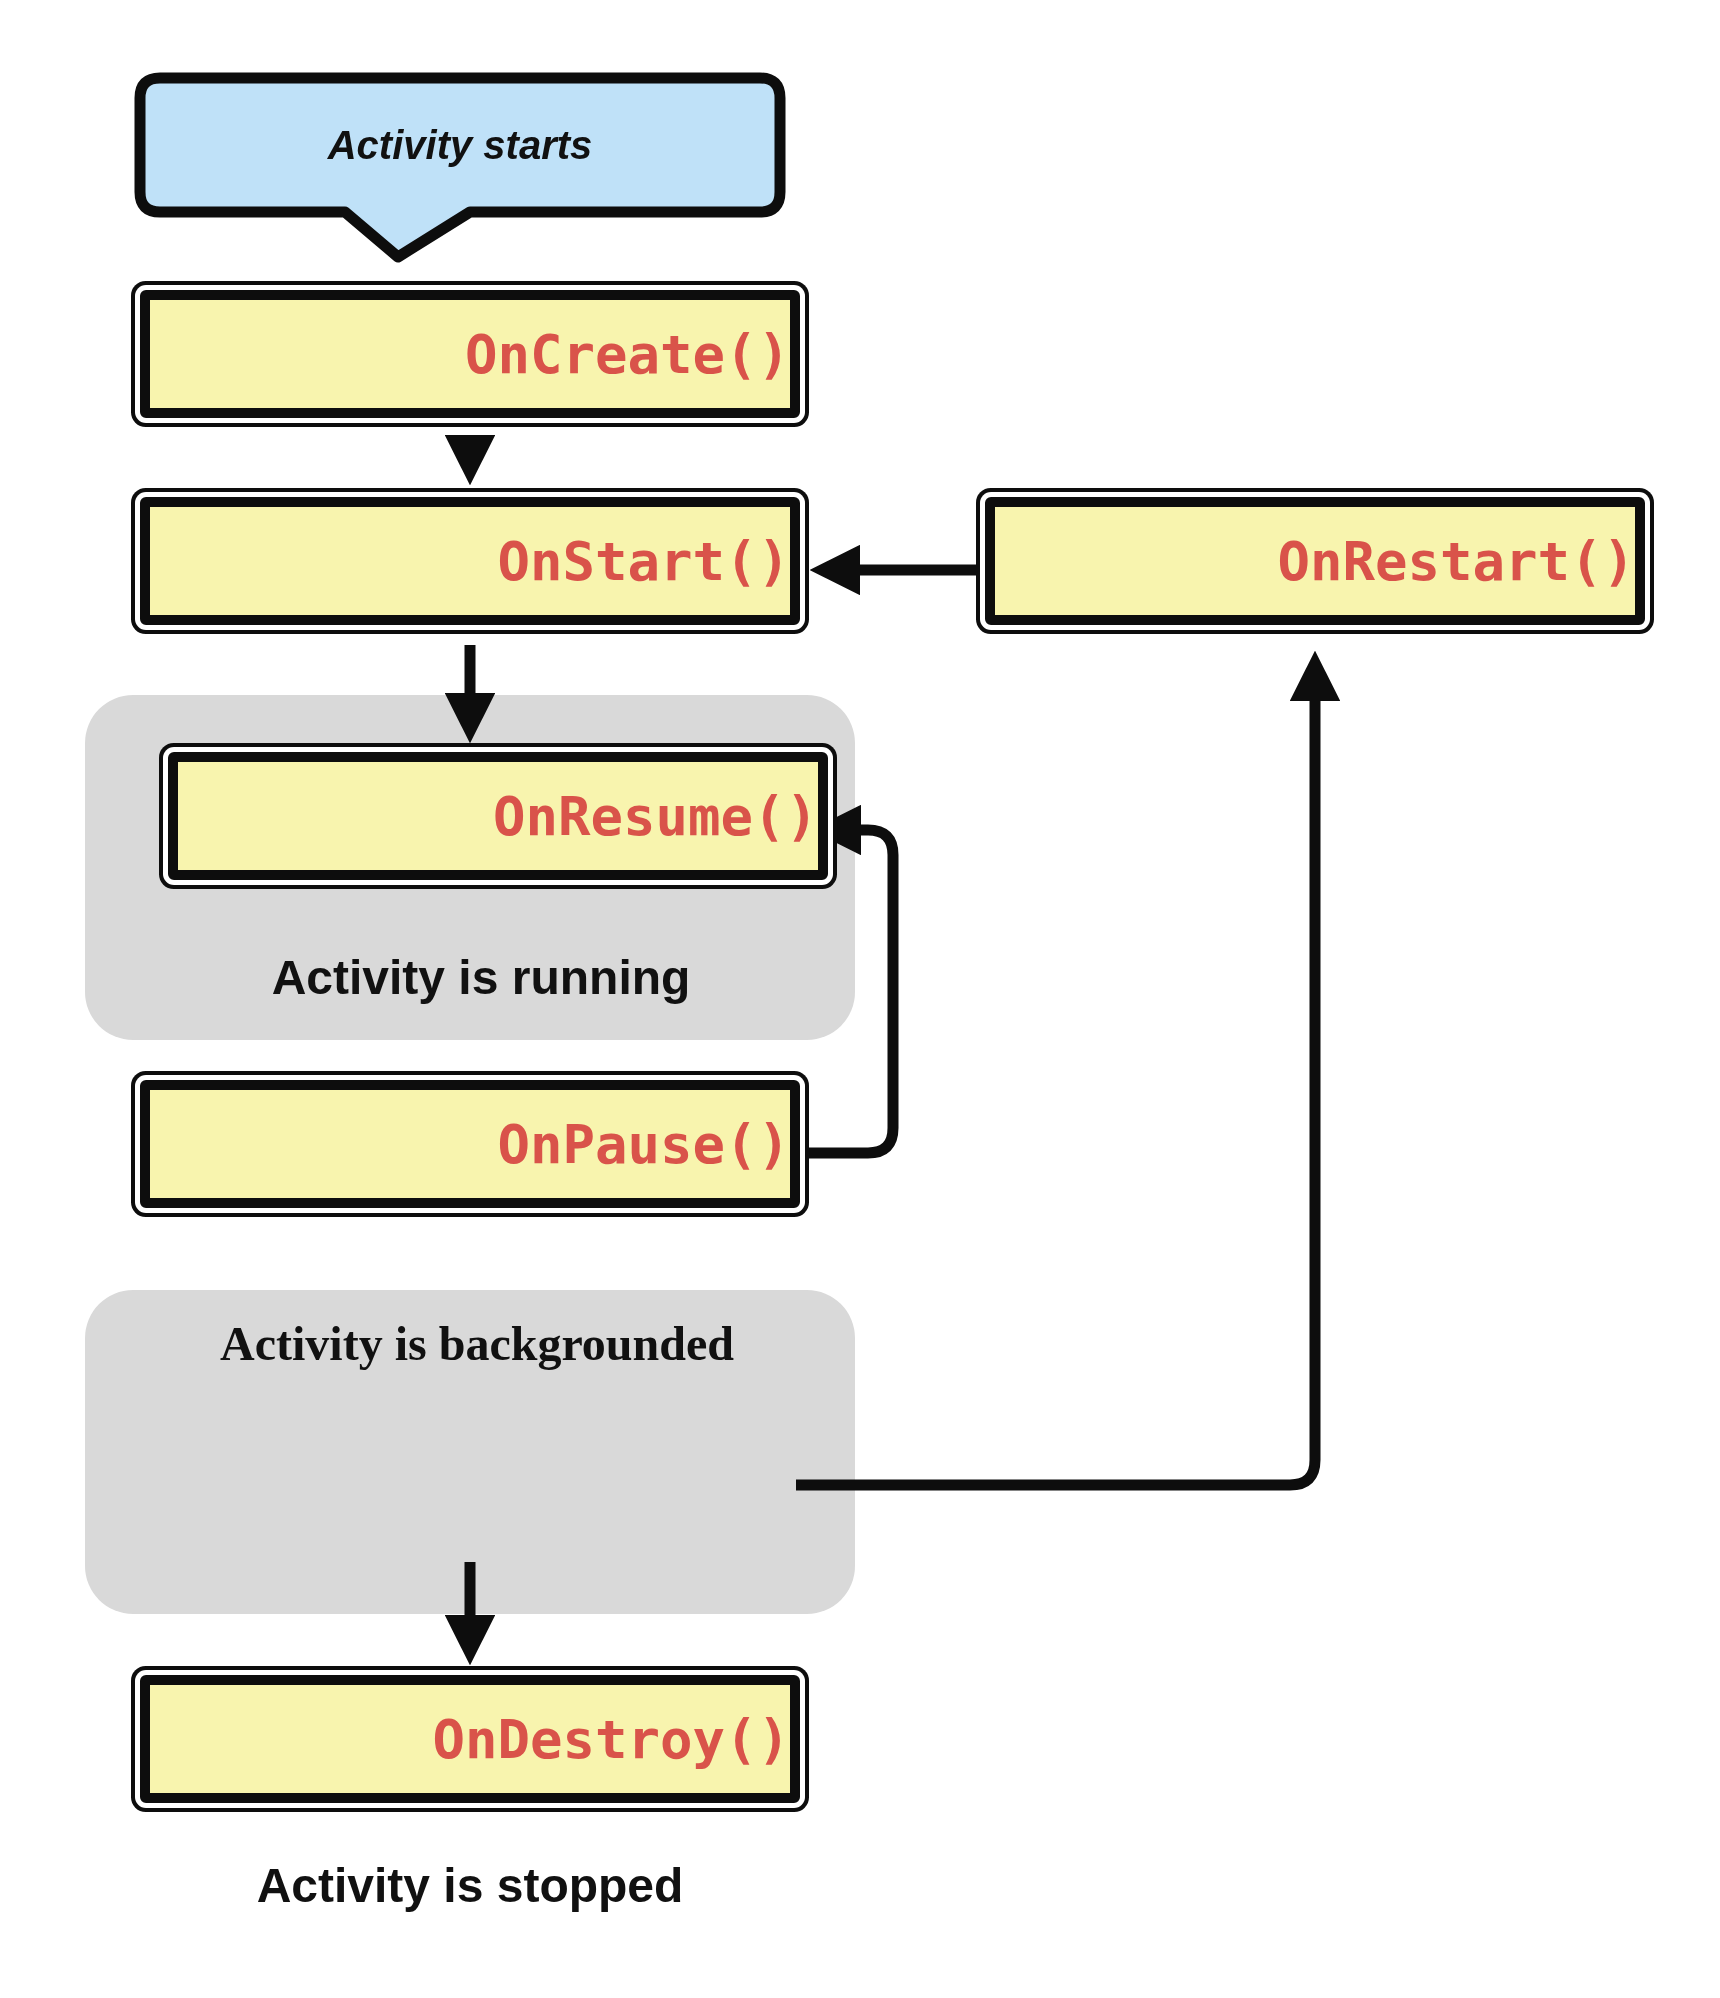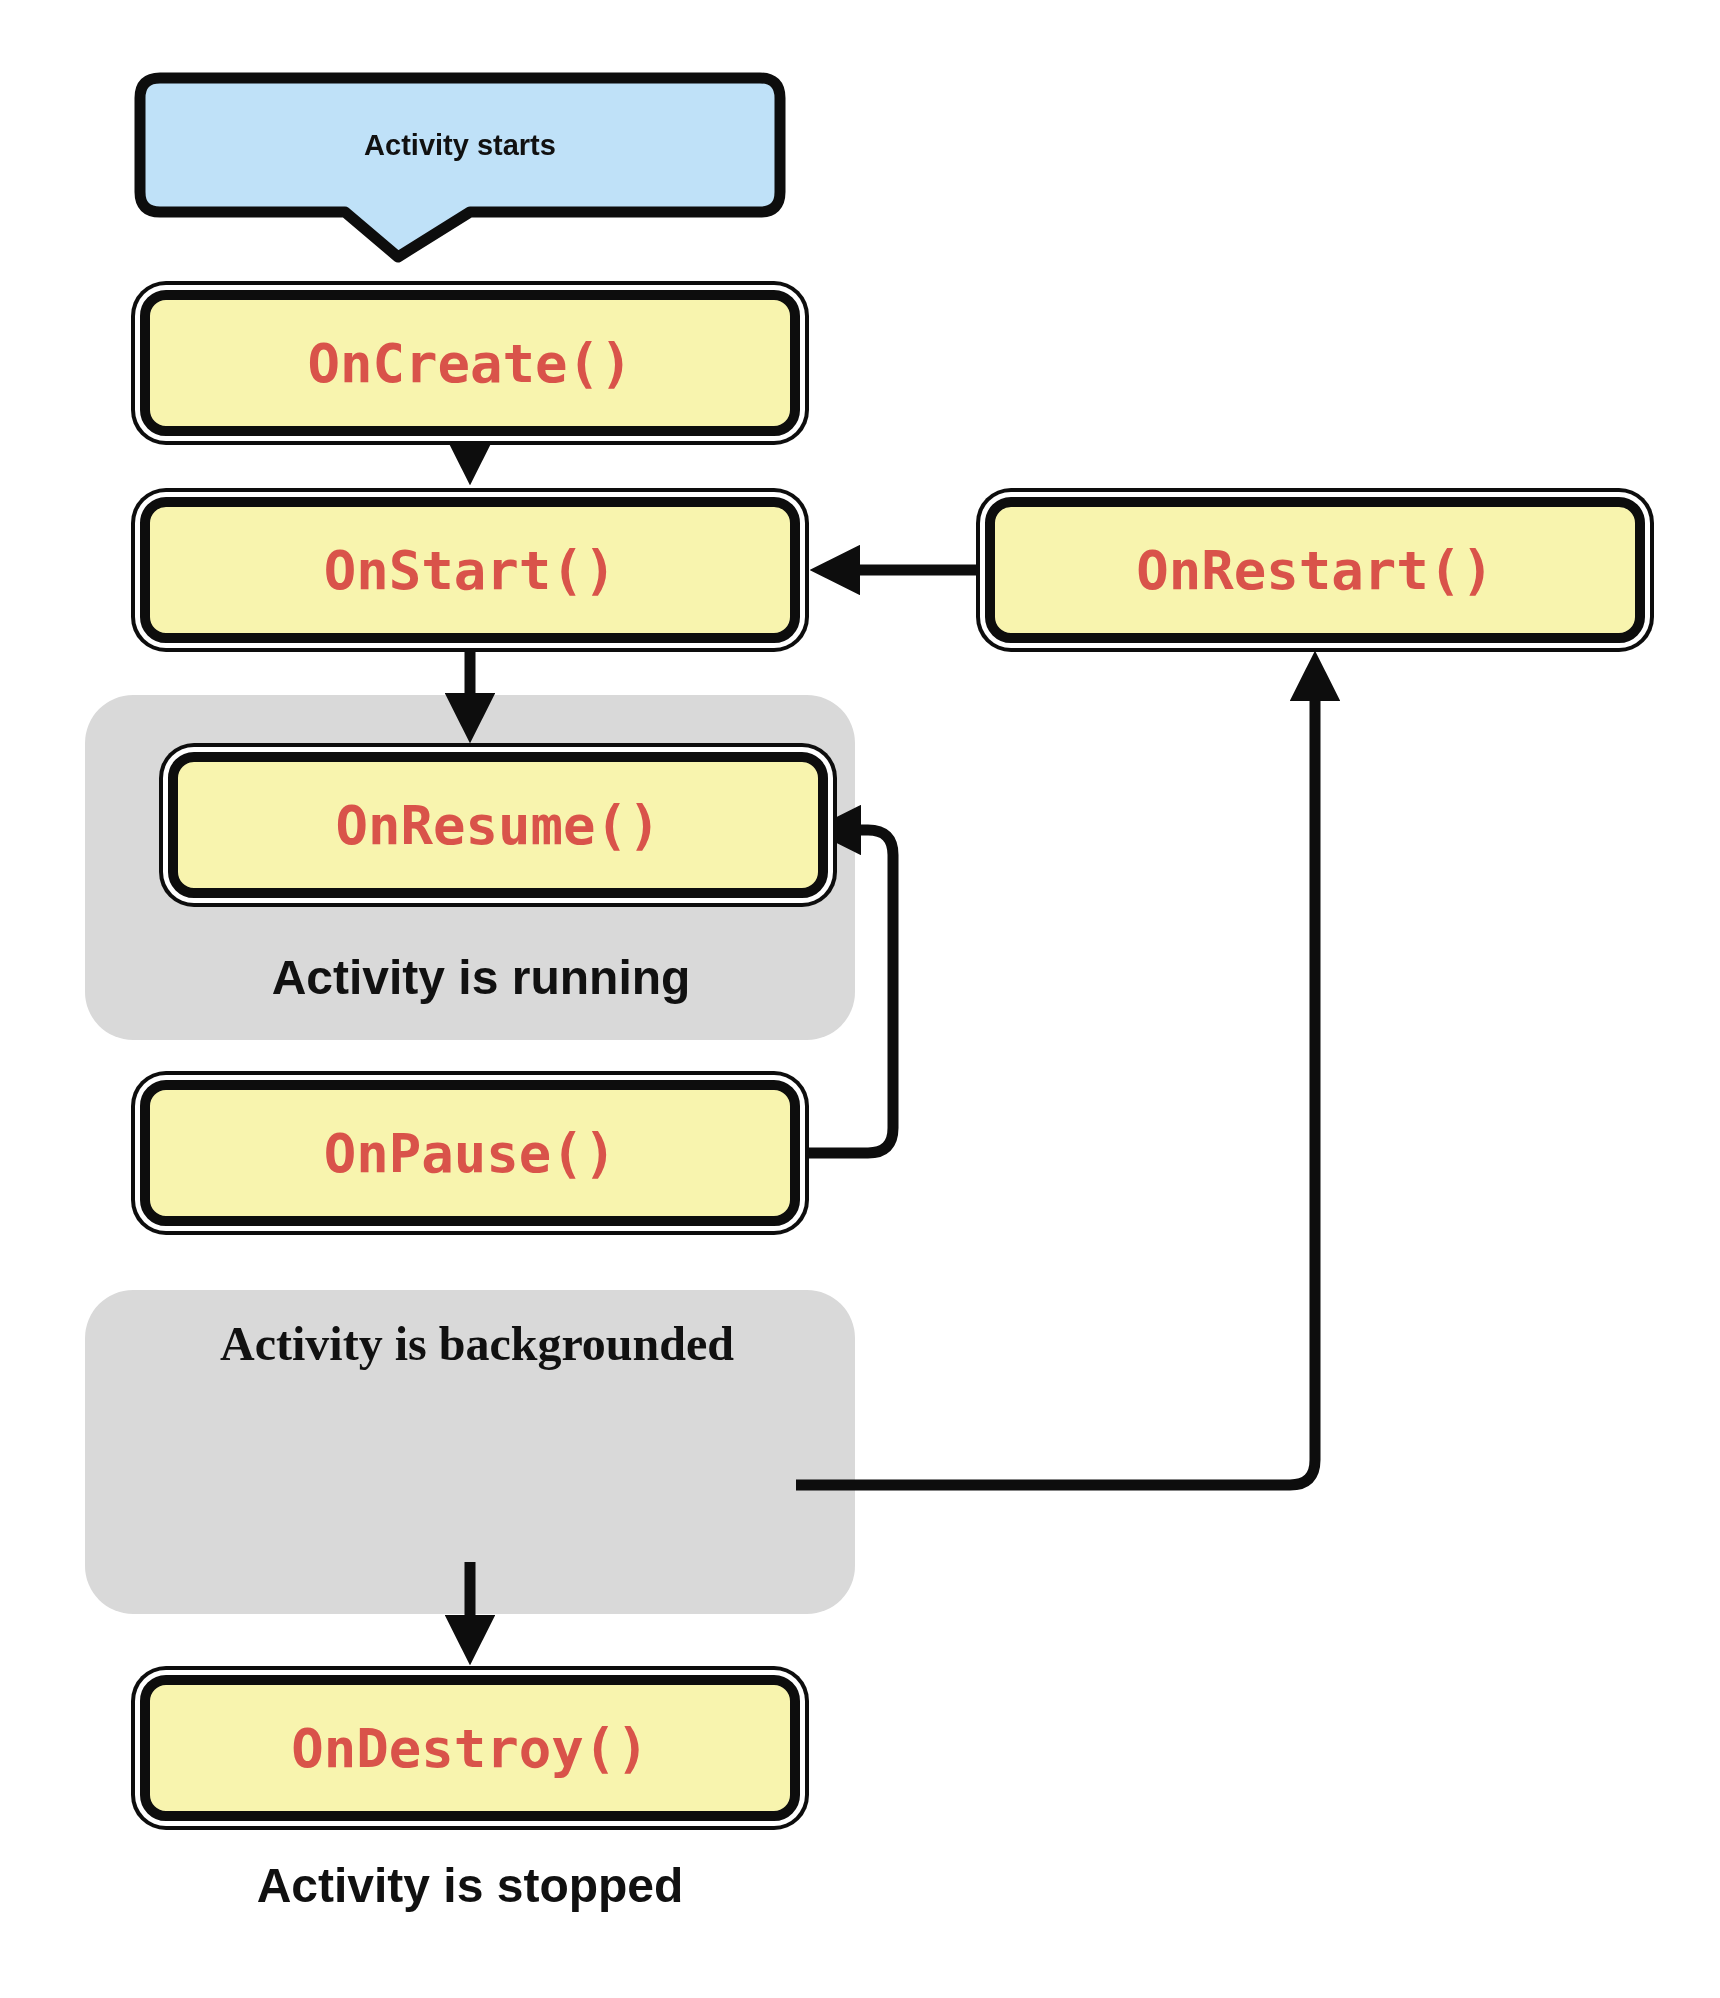--- a/index.html
+++ b/index.html
@@ -38,50 +38,50 @@
     stroke-linejoin: round;
   }
   .group-box {
     position: absolute;
     background: var(--group-fill);
     border-radius: 48px;
   }
   .node {
     position: absolute;
     width: 660px;
-    height: 146px;
+    height: 128px;
     box-sizing: border-box;
     background: var(--node-fill);
     border: 10px solid var(--line);
-    border-radius: 26px;
+    border-radius: 6px;
     box-shadow: 0 0 0 5px #ffffff, 0 0 0 9px var(--line);
     display: flex;
     align-items: center;
-    justify-content: center;
+    justify-content: flex-end;
   }
   .node-label {
     font-family: "DejaVu Sans Mono", monospace;
     font-weight: bold;
     font-size: 54px;
     color: var(--node-text);
     white-space: nowrap;
   }
   .zone-label, .callout-label, .footer-label {
     position: absolute;
     font-weight: bold;
     font-size: 48px;
     color: var(--label-text);
     text-align: center;
     white-space: nowrap;
   }
   .callout-label {
-    font-size: 29px;
+    font-size: 40px;
     left: 140px; top: 78px;
     width: 640px; height: 134px;
-    display: flex; align-items: center; justify-content: center;
+    display: flex; align-items: center; justify-content: center; font-style: italic;
   }
 </style>
 </head>
 <body>
 
 <div id="canvas">
 
   <div class="group-box" style="left:85px; top:695px; width:770px; height:345px;"></div>
   <div class="group-box" style="left:85px; top:1290px; width:770px; height:324px;"></div>
 

